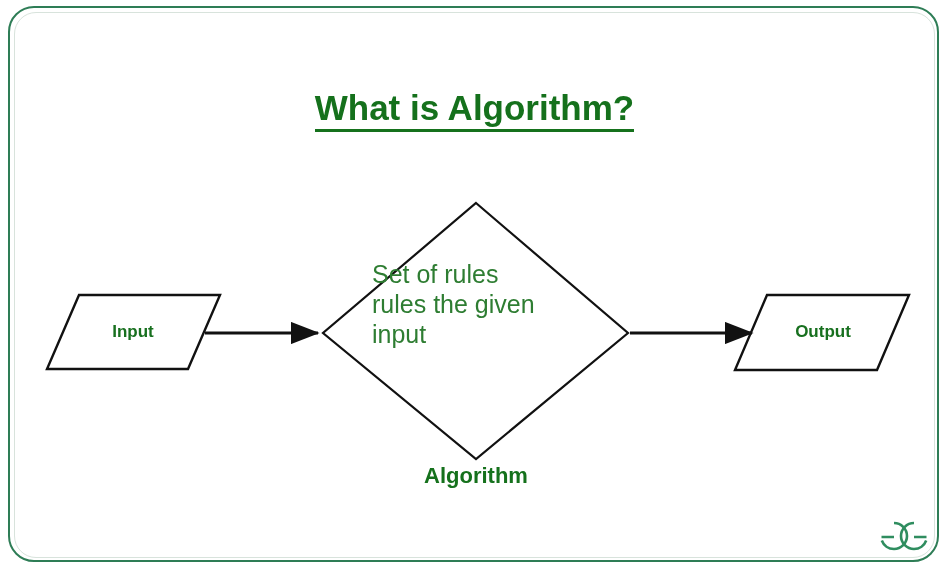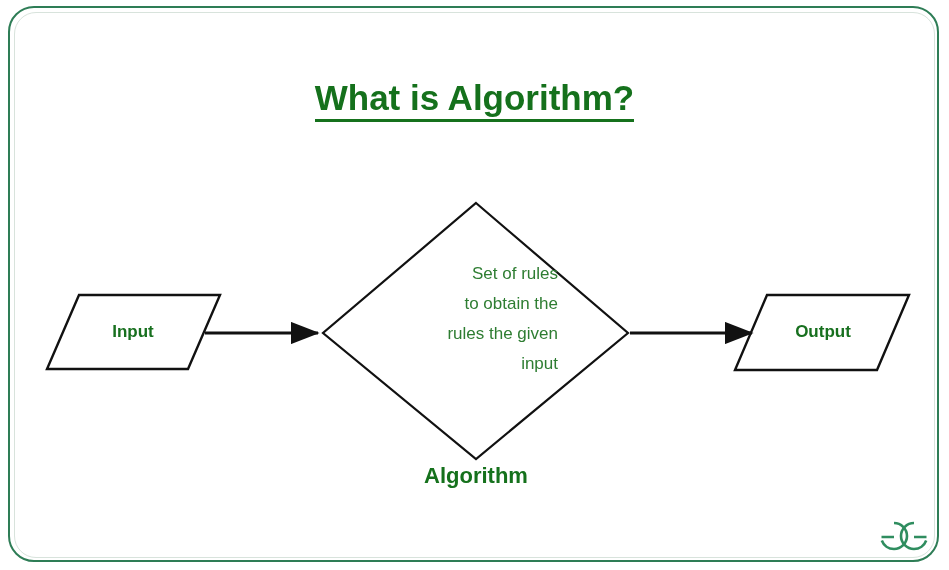--- a/index.html
+++ b/index.html
@@ -38,21 +38,21 @@
     border: 1px solid #d8e3dc;
     border-radius: 22px;
     box-sizing: border-box;
     pointer-events: none;
   }
 
   
   .title {
     position: absolute;
     left: 0;
-    top: 78px;
+    top: 88px;
     width: 949px;
     text-align: center;
     font-size: 35px;
     font-weight: bold;
     color: #15711c;
     letter-spacing: 0px;
   }
   .title .title-text {
     border-bottom: 3px solid #15711c;
     padding-bottom: 2px;
@@ -89,25 +89,25 @@
   .label-algorithm {
     left: 376px;
     top: 463px;
     width: 200px;
     font-size: 22px;
     color: #15711c;
   }
 
   .diamond-text {
     position: absolute;
-    left: 358px;
+    left: 372px;
     top: 259px;
     width: 200px;
-    text-align: right;
-    font-size: 17px;
+    text-align: left;
+    font-size: 25px;
     line-height: 30px;
     color: #2e7d32;
     font-weight: normal;
   }
   .diamond-text div {
     white-space: nowrap;
   }
 
   
   .brand-logo {
@@ -145,21 +145,20 @@
 
     <line x1="205" y1="333" x2="318" y2="333" stroke="#111111" stroke-width="3.2" marker-end="url(#arrowhead)"></line>
 
     <line x1="630" y1="333" x2="752" y2="333" stroke="#111111" stroke-width="3.2" marker-end="url(#arrowhead)"></line>
   </svg>
 
   <div class="shape-label label-input">Input</div>
 
   <div class="diamond-text">
     <div>Set of rules</div>
-    <div>to obtain the</div>
     <div>rules the given</div>
     <div>input</div>
   </div>
 
   <div class="shape-label label-algorithm">Algorithm</div>
 
   <div class="shape-label label-output">Output</div>
 
   <svg class="brand-logo" viewBox="0 0 66 50">
 

